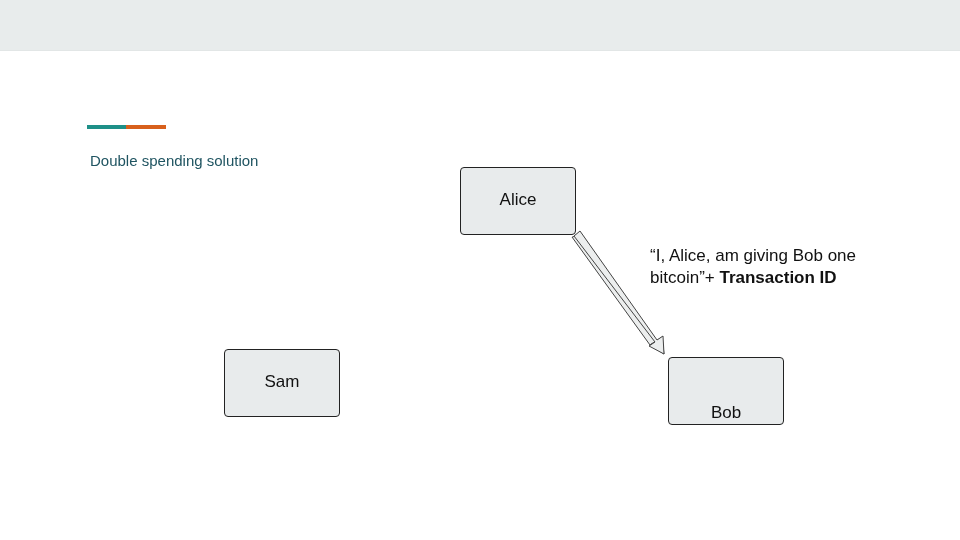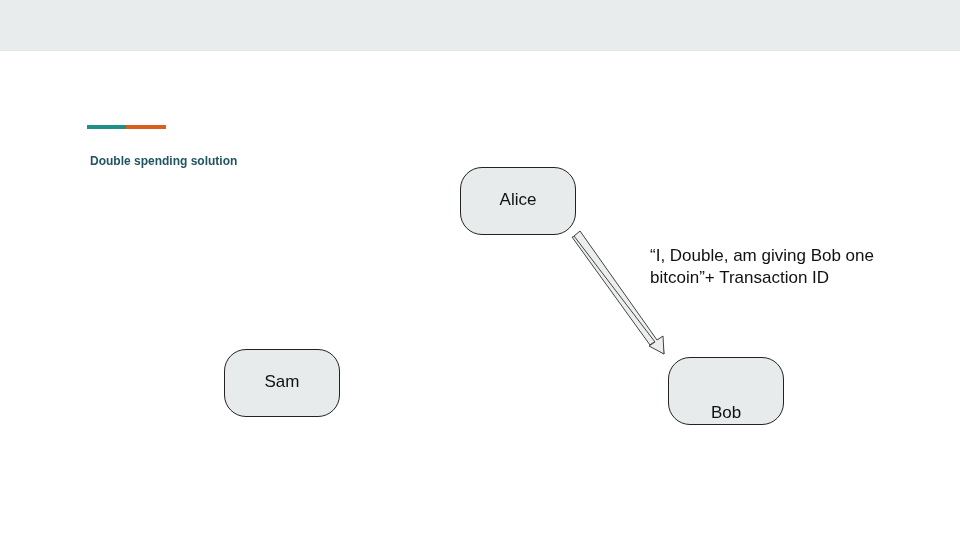--- a/index.html
+++ b/index.html
@@ -13,35 +13,35 @@
       background: #e8ecec;
       border-bottom: 1px solid #e2e6e6;
     }
     .accent {
       position: absolute; top: 125px; height: 4px;
     }
     .accent.teal { left: 87px; width: 39px; background: #1e9088; }
     .accent.orange { left: 126px; width: 40px; background: #d8601c; }
     .title {
       position: absolute; left: 90px; top: 150px; width: 200px;
-      font-size: 12px; font-weight: bold; color: #1f5461; line-height: 22px;
+      font-size: 15px; font-weight: normal; color: #1f5461; line-height: 22px;
     }
     .node {
       position: absolute; width: 116px; height: 68px;
       background: #e8ebec; border: 1px solid #222;
-      border-radius: 22px; box-sizing: border-box;
+      border-radius: 4px; box-sizing: border-box;
       display: flex; align-items: center; justify-content: center;
       font-size: 17px; color: #111;
     }
     .node-label { position: relative; top: -1px; }
     .caption {
       position: absolute; left: 650px; top: 245px; width: 260px;
       font-size: 17px; line-height: 22px; color: #111;
     }
-    .caption b { font-weight: normal; }
+    .caption b { font-weight: bold; }
     svg.arrow { position: absolute; left: 0; top: 0; }
   </style>
 </head>
 <body>
 
 <div class="topbar"></div>
 
 <div class="accent teal"></div>
 <div class="accent orange"></div>
 
@@ -58,14 +58,14 @@
 <div class="node" style="left:668px; top:357px;align-items:flex-end;">
   <span class="node-label">Bob</span>
 </div>
 
 <svg class="arrow" width="960" height="540">
   <polygon points="573,237 580,232 656,341 662,337 664,354 650,345 656,341 650,345 572,237" fill="#eceeee" stroke="#444" stroke-width="1"></polygon>
   <path d="M574,236 L580,231 L657,340 L663,336 L664,354 L649,346 L655,342 Z" fill="#eceeee" stroke="#444" stroke-width="1" stroke-linejoin="miter"></path>
 </svg>
 
 <div class="caption">
-  <span>“I, Double, am giving Bob one bitcoin”+ </span><b>Transaction ID</b>
+  <span>“I, Alice, am giving Bob one bitcoin”+ </span><b>Transaction ID</b>
 </div>
 
 </body></html>

